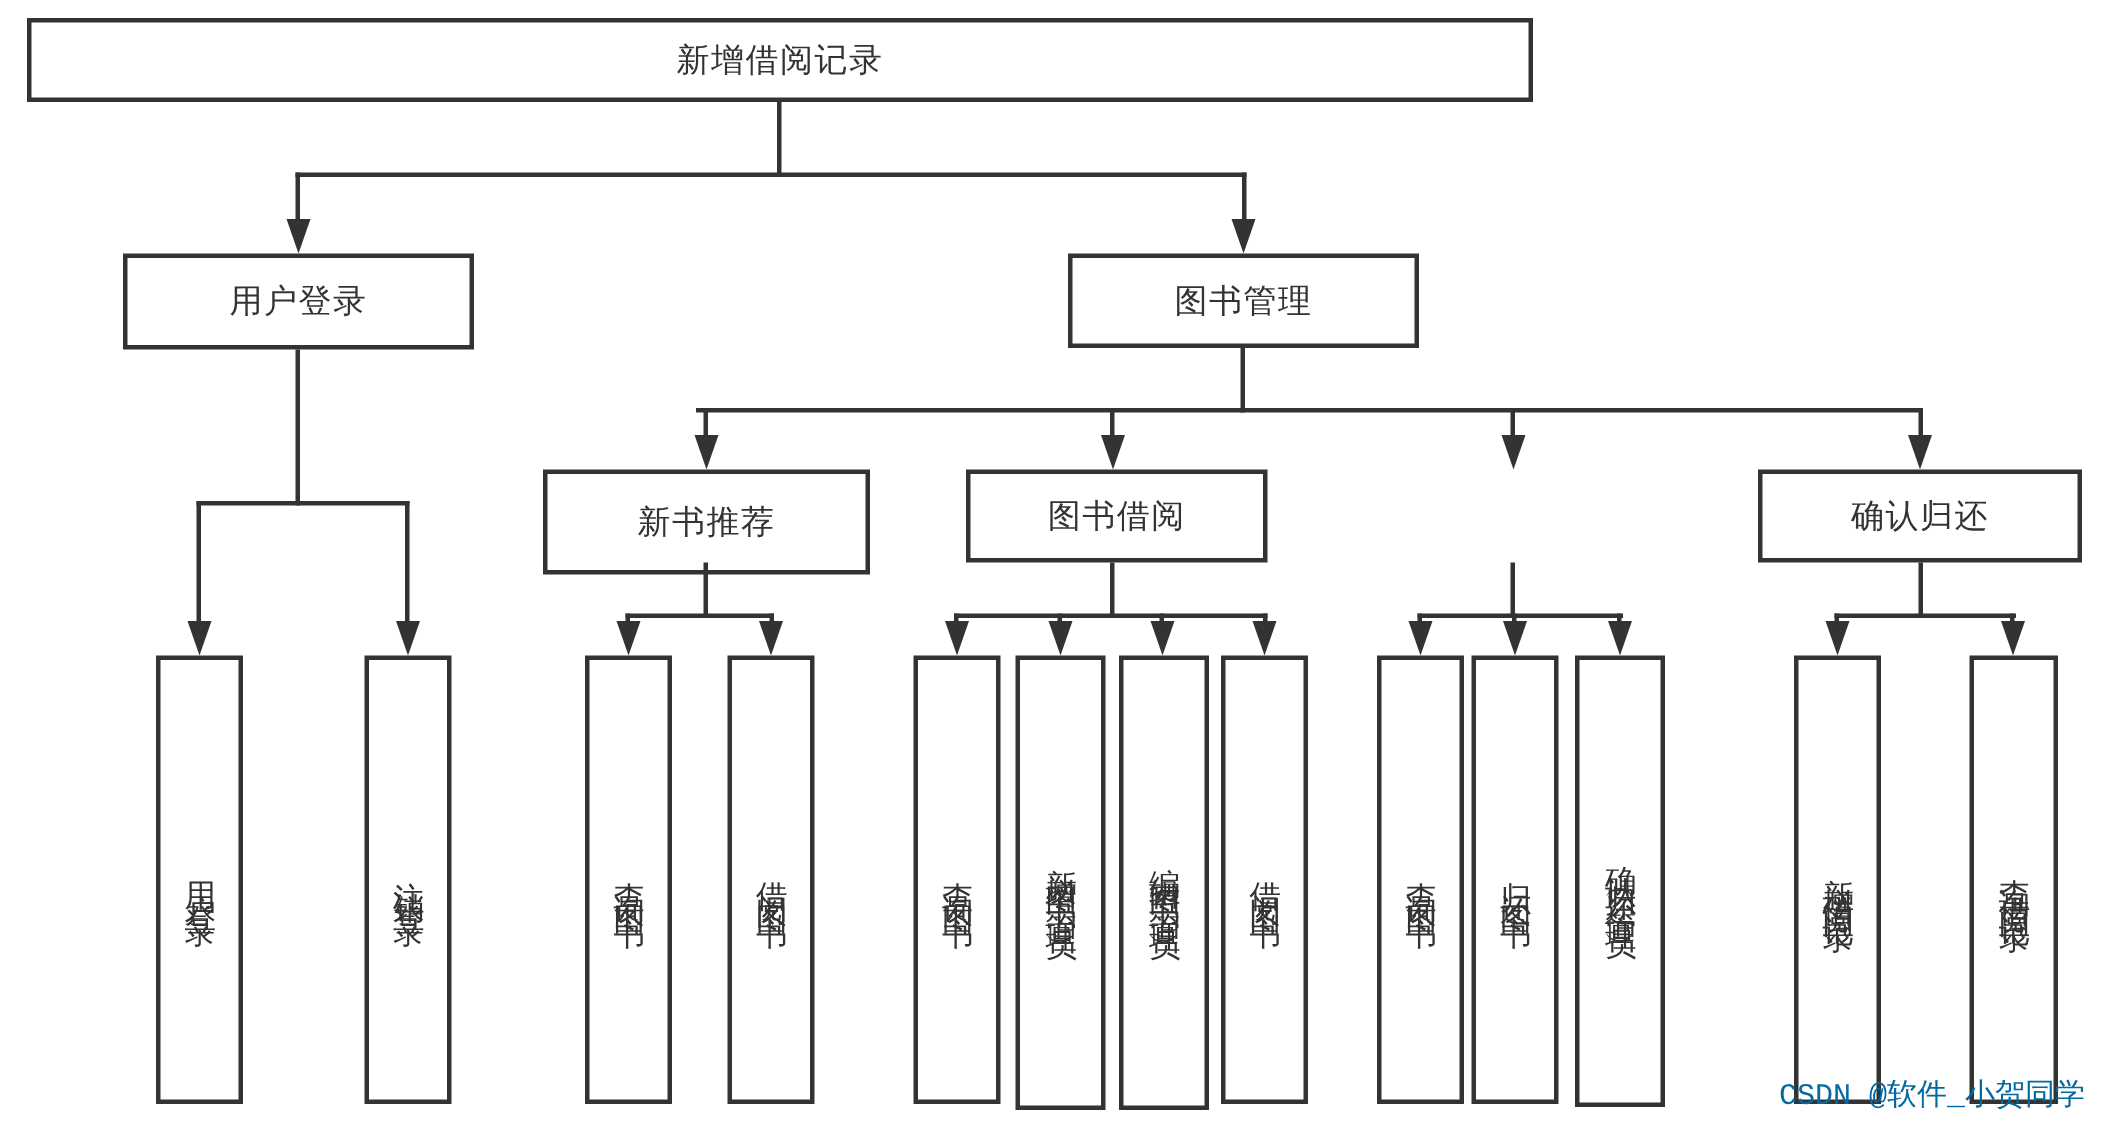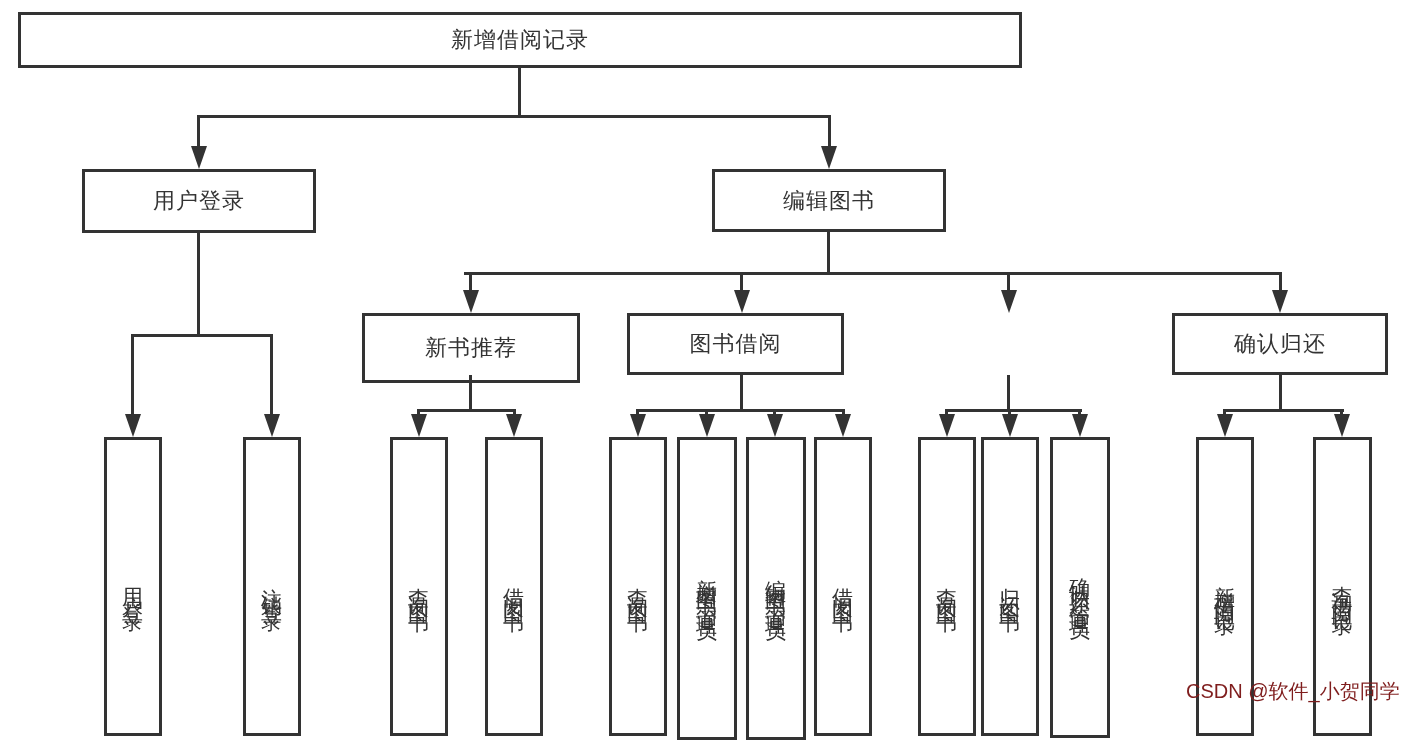--- a/index.html
+++ b/index.html
@@ -19,22 +19,22 @@
   .leaf.tight span{letter-spacing:6px;}
   .hline,.vline{position:absolute;background:#333333;}
   .hline{height:3px;}
   .vline{width:3px;}
   .arrow{
     position:absolute;width:0;height:0;
     border-left:8px solid transparent;border-right:8px solid transparent;
     border-top:23px solid #333333;
   }
   .watermark{
-    position:absolute;left:1186px;top:678px;font-size:20px;color:#7f1d1d;
-    white-space:nowrap;z-index:5;background:rgba(255,255,255,0.0);
+    position:absolute;left:1186px;top:716px;font-size:20px;color:#0369a1;
+    white-space:nowrap;z-index:5;background:rgba(255,255,255,0.0);font-family:Liberation Mono, monospace;
   }
 </style>
 </head>
 <body>
 
 <div class="canvas">
 
   <div class="box hbox" style="left:18px;top:12px;width:1004px;height:56px;">
     <span>新增借阅记录</span>
   </div>
@@ -43,21 +43,21 @@
   <div class="hline" style="left:197px;top:115px;width:634px;"></div>
   <div class="vline" style="left:197px;top:115px;height:36px;"></div>
   <div class="arrow" style="left:191px;top:146px;"></div>
   <div class="vline" style="left:828px;top:115px;height:36px;"></div>
   <div class="arrow" style="left:821px;top:146px;"></div>
 
   <div class="box hbox" style="left:82px;top:169px;width:234px;height:64px;">
     <span>用户登录</span>
   </div>
   <div class="box hbox" style="left:712px;top:169px;width:234px;height:63px;">
-    <span>编辑图书</span>
+    <span>图书管理</span>
   </div>
 
   <div class="vline" style="left:197px;top:233px;height:104px;"></div>
   <div class="hline" style="left:131px;top:334px;width:142px;"></div>
   <div class="vline" style="left:131px;top:334px;height:84px;"></div>
   <div class="arrow" style="left:125px;top:414px;"></div>
   <div class="vline" style="left:270px;top:334px;height:84px;"></div>
   <div class="arrow" style="left:264px;top:414px;"></div>
 
   <div class="vline" style="left:827px;top:232px;height:43px;"></div>
@@ -67,21 +67,21 @@
   <div class="vline" style="left:740px;top:272px;height:22px;"></div>
   <div class="arrow" style="left:734px;top:290px;"></div>
   <div class="vline" style="left:1007px;top:272px;height:22px;"></div>
   <div class="arrow" style="left:1001px;top:290px;"></div>
   <div class="vline" style="left:1279px;top:272px;height:22px;"></div>
   <div class="arrow" style="left:1272px;top:290px;"></div>
 
   <div class="box hbox" style="left:362px;top:313px;width:218px;height:70px;">
     <span>新书推荐</span>
   </div>
-  <div class="box hbox" style="left:627px;top:313px;width:217px;height:62px;">
+  <div class="box hbox" style="left:644px;top:313px;width:201px;height:62px;">
     <span>图书借阅</span>
   </div>
   <div class="box hbox" style="left:1172px;top:313px;width:216px;height:62px;">
     <span>确认归还</span>
   </div>
 
   <div class="vline" style="left:469px;top:375px;height:37px;"></div>
   <div class="hline" style="left:417px;top:409px;width:99px;"></div>
   <div class="vline" style="left:417px;top:409px;height:12px;"></div>
   <div class="arrow" style="left:411px;top:414px;"></div>

